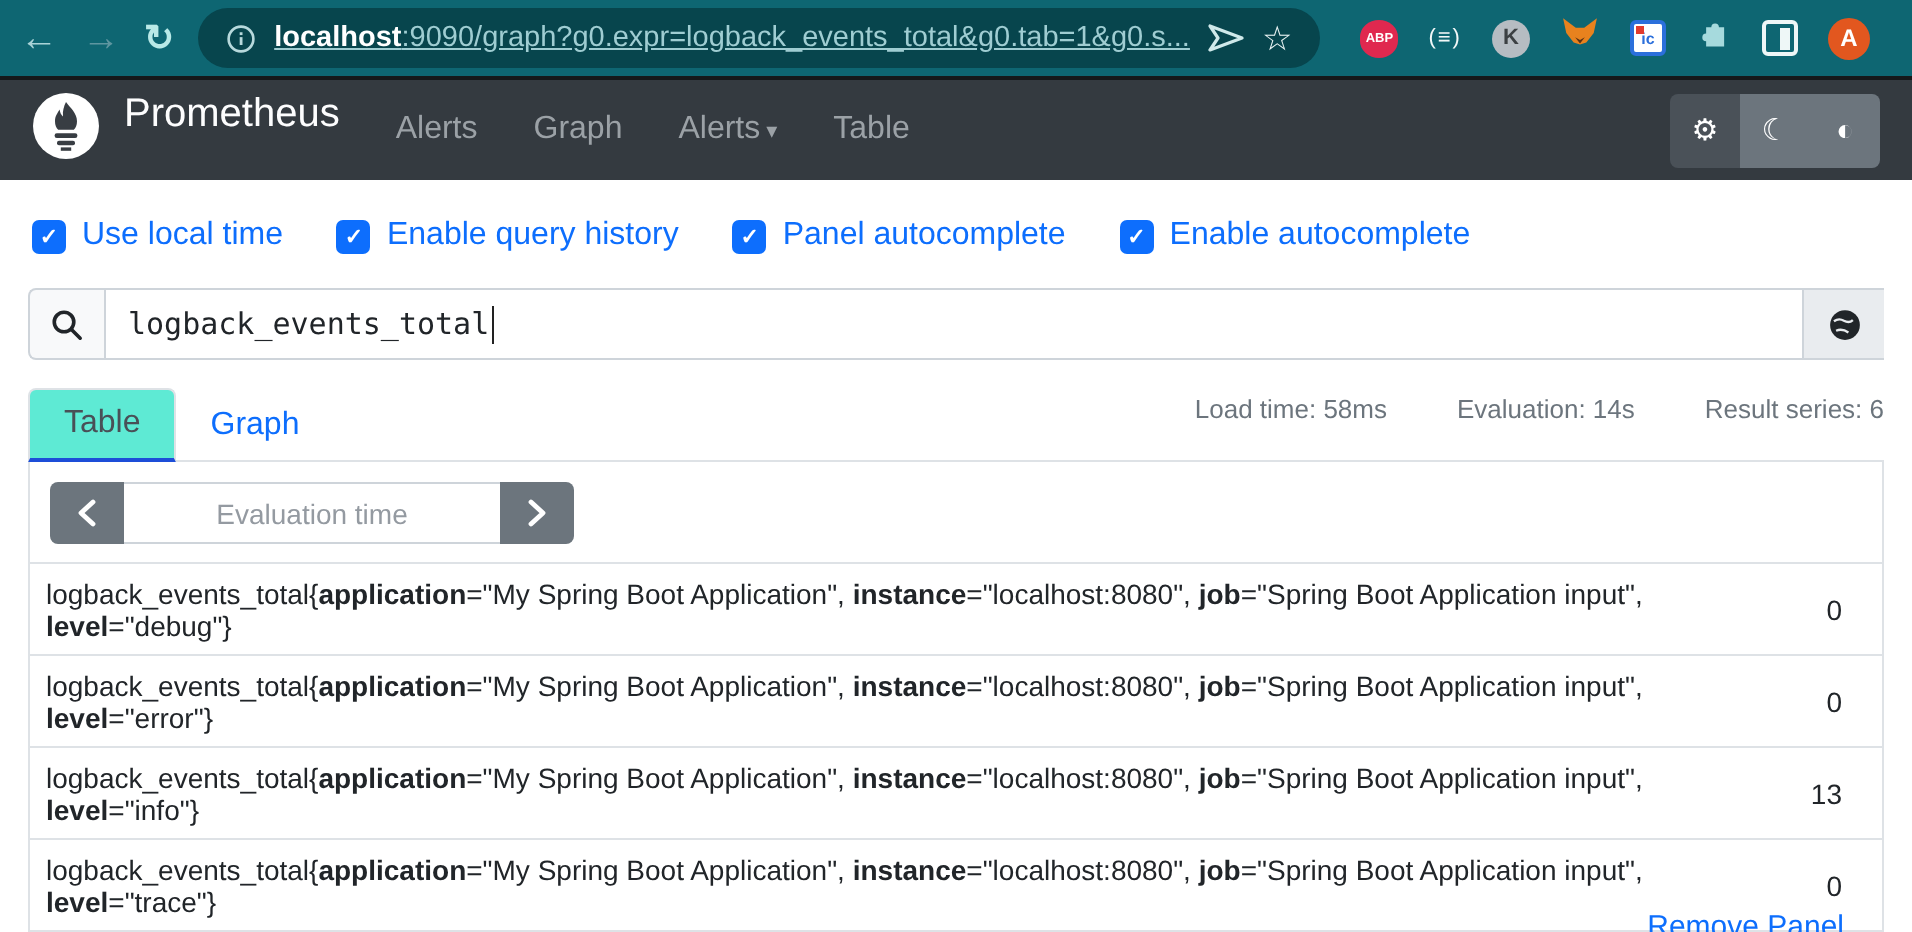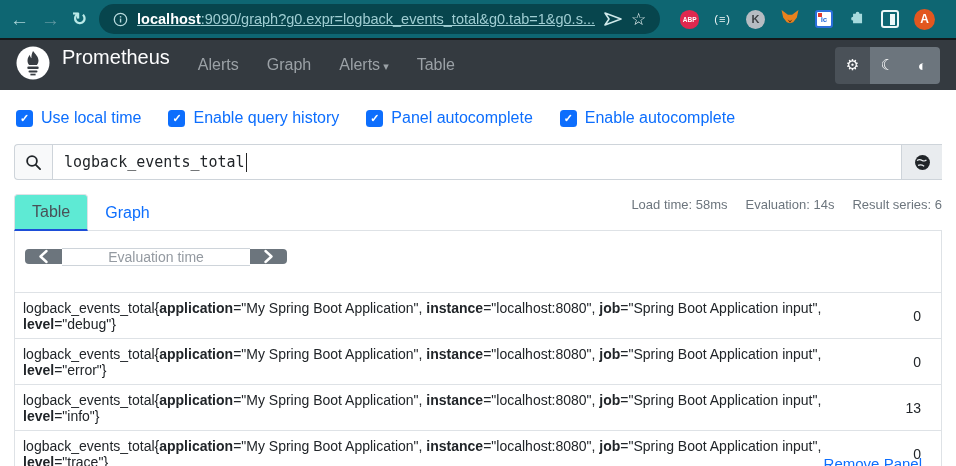--- a/index.html
+++ b/index.html
@@ -72,27 +72,27 @@
   .globe-addon { width: 40px; background: #e9ecef; border-left: none; border-right: none; cursor: pointer; }
   .execute-btn { width: 86px; background: var(--accent, #0d6efd); color: #fff; font-size: 16px;
     border: none; border-radius: 0 4px 4px 0; cursor: pointer; font-family: "Liberation Sans", sans-serif; }
 
   
   .tab-row { display: flex; align-items: flex-end; margin: 14px 14px 0; border-bottom: 1px solid var(--border, #dee2e6); }
   .tab { padding: 8px 17px; font-size: 16px; cursor: pointer; }
   .tab.active { background: #5eead4; border: 1px solid var(--border, #dee2e6); border-bottom: 2px solid #1d4ed8;
     margin-bottom: -1px; border-radius: 4px 4px 0 0; color: #495057; text-align: center; }
   .tab.link { color: var(--accent, #0d6efd); }
-  .stats { margin-left: auto; align-self: flex-start; display: flex; gap: 18px;
+  .stats { margin-left: auto; align-self: flex-start; display: flex; gap: 35px;
     font-size: 13px; color: var(--muted, #6c757d); padding-top: 3px; }
 
   
   .panel-body { margin: 0 14px; border: 1px solid var(--border, #dee2e6); border-top: none;
     padding-top: 10px; }
-  .eval-control { display: flex; width: 262px; height: 31px; margin: 0 10px 20px; align-items: center; }
+  .eval-control { display: flex; width: 262px; height: 31px; margin: 0 10px 9px; }
   .eval-btn { width: 37px; background: var(--btn-secondary, #6c757d); border: none; color: #fff;
     display: flex; align-items: center; justify-content: center; cursor: pointer; }
   .eval-prev { border-radius: 4px 0 0 4px; }
   .eval-next { border-radius: 0 4px 4px 0; }
   .eval-input { flex: 1; border: 1px solid #ced4da; border-left: none; border-right: none;
     text-align: center; font-size: 14px; color: #868e96; font-family: "Liberation Sans", sans-serif; }
   .eval-input::placeholder { color: #949aa1; }
 
   .results-table { width: 100%; border-collapse: collapse; }
   .results-table tr { border-top: 1px solid var(--border, #dee2e6); }

